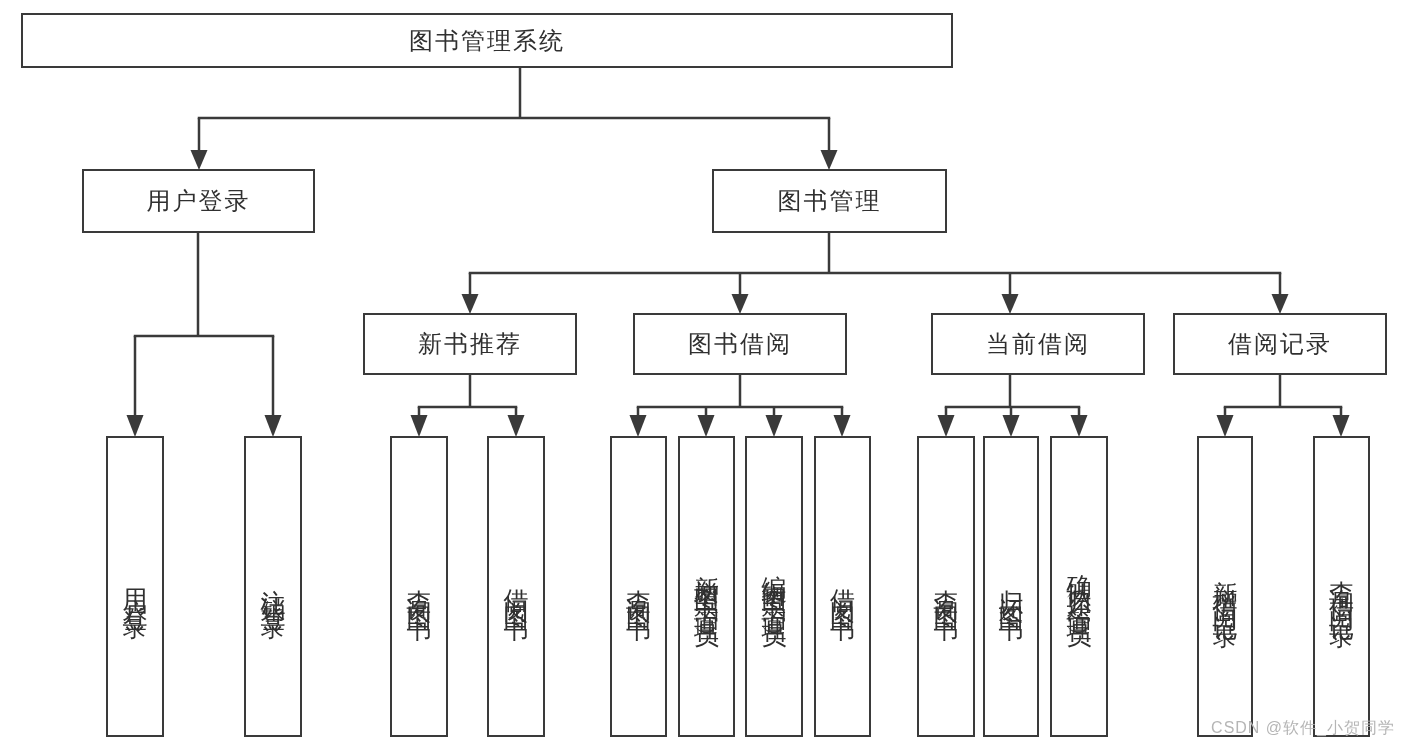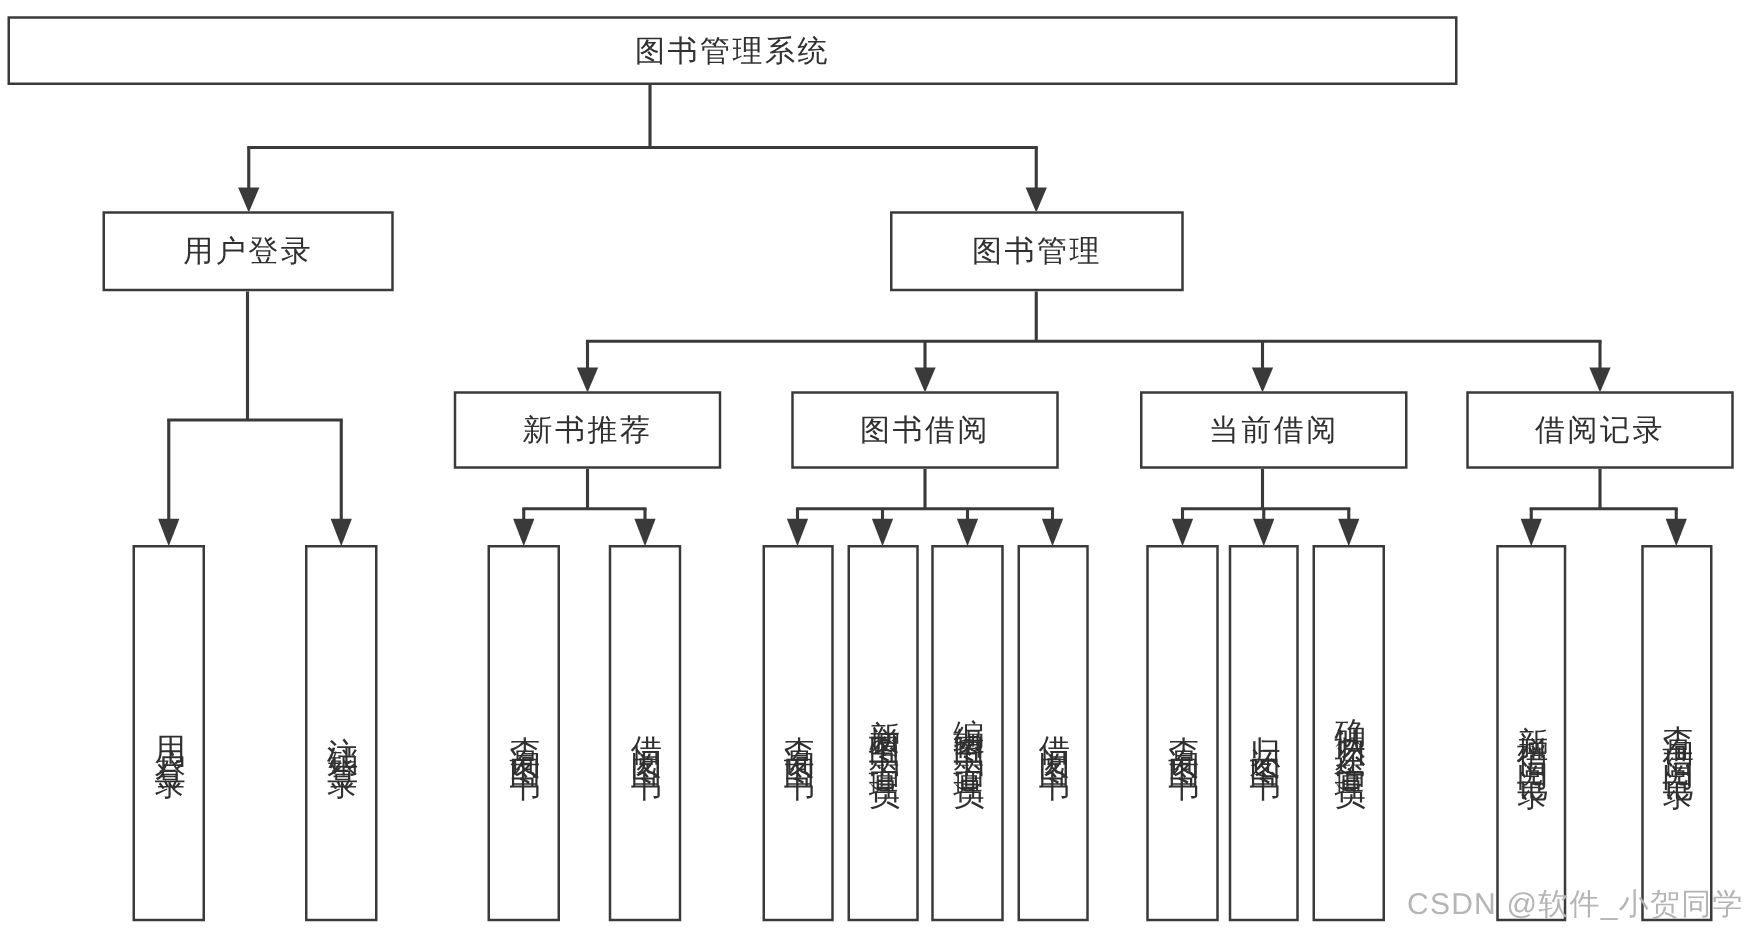--- a/index.html
+++ b/index.html
@@ -52,21 +52,21 @@
     letter-spacing: 9px;
     line-height: 1;
   }
   .node.v.long span {
     letter-spacing: 7px;
   }
   #watermark {
     position: absolute;
     right: 10px;
     bottom: 8px;
-    font-size: 24px;
+    font-size: 16px;
     letter-spacing: 1px;
     color: var(--watermark-color, #b5b5b5);
     z-index: 2;
     white-space: nowrap;
   }
 </style>
 </head>
 <body>
 
 <div id="stage">
@@ -140,38 +140,38 @@
     <g>
       <line x1="1280" y1="375" x2="1280" y2="407"></line>
       <line x1="1223.75" y1="407" x2="1342.25" y2="407"></line>
       <line x1="1225" y1="407" x2="1225" y2="417"></line>
       <polygon points="1216.5,415 1233.5,415 1225,437"></polygon>
       <line x1="1341" y1="407" x2="1341" y2="417"></line>
       <polygon points="1332.5,415 1349.5,415 1341,437"></polygon>
     </g>
   </svg>
 
-  <div class="node h" style="left:6px; top:13px; width:1160px; height:55px;">
+  <div class="node h" style="left:21px; top:13px; width:932px; height:55px;">
     <span>图书管理系统</span>
   </div>
 
   <div class="node h" style="left:82px; top:169px; width:233px; height:64px;">
     <span>用户登录</span>
   </div>
   <div class="node h" style="left:363px; top:313px; width:214px; height:62px;">
     <span>新书推荐</span>
   </div>
 
   <div class="node h" style="left:712px; top:169px; width:235px; height:64px;">
     <span>图书管理</span>
   </div>
   <div class="node h" style="left:633px; top:313px; width:214px; height:62px;align-items:center;">
     <span>图书借阅</span>
   </div>
-  <div class="node h" style="left:912px; top:313px; width:214px; height:62px;">
+  <div class="node h" style="left:931px; top:313px; width:214px; height:62px;">
     <span>当前借阅</span>
   </div>
   <div class="node h" style="left:1173px; top:313px; width:214px; height:62px;">
     <span>借阅记录</span>
   </div>
 
   <div class="node v" style="left:106px; top:436px; width:58px; height:301px;">
     <span>用户登录</span>
   </div>
   <div class="node v" style="left:244px; top:436px; width:58px; height:301px;">

